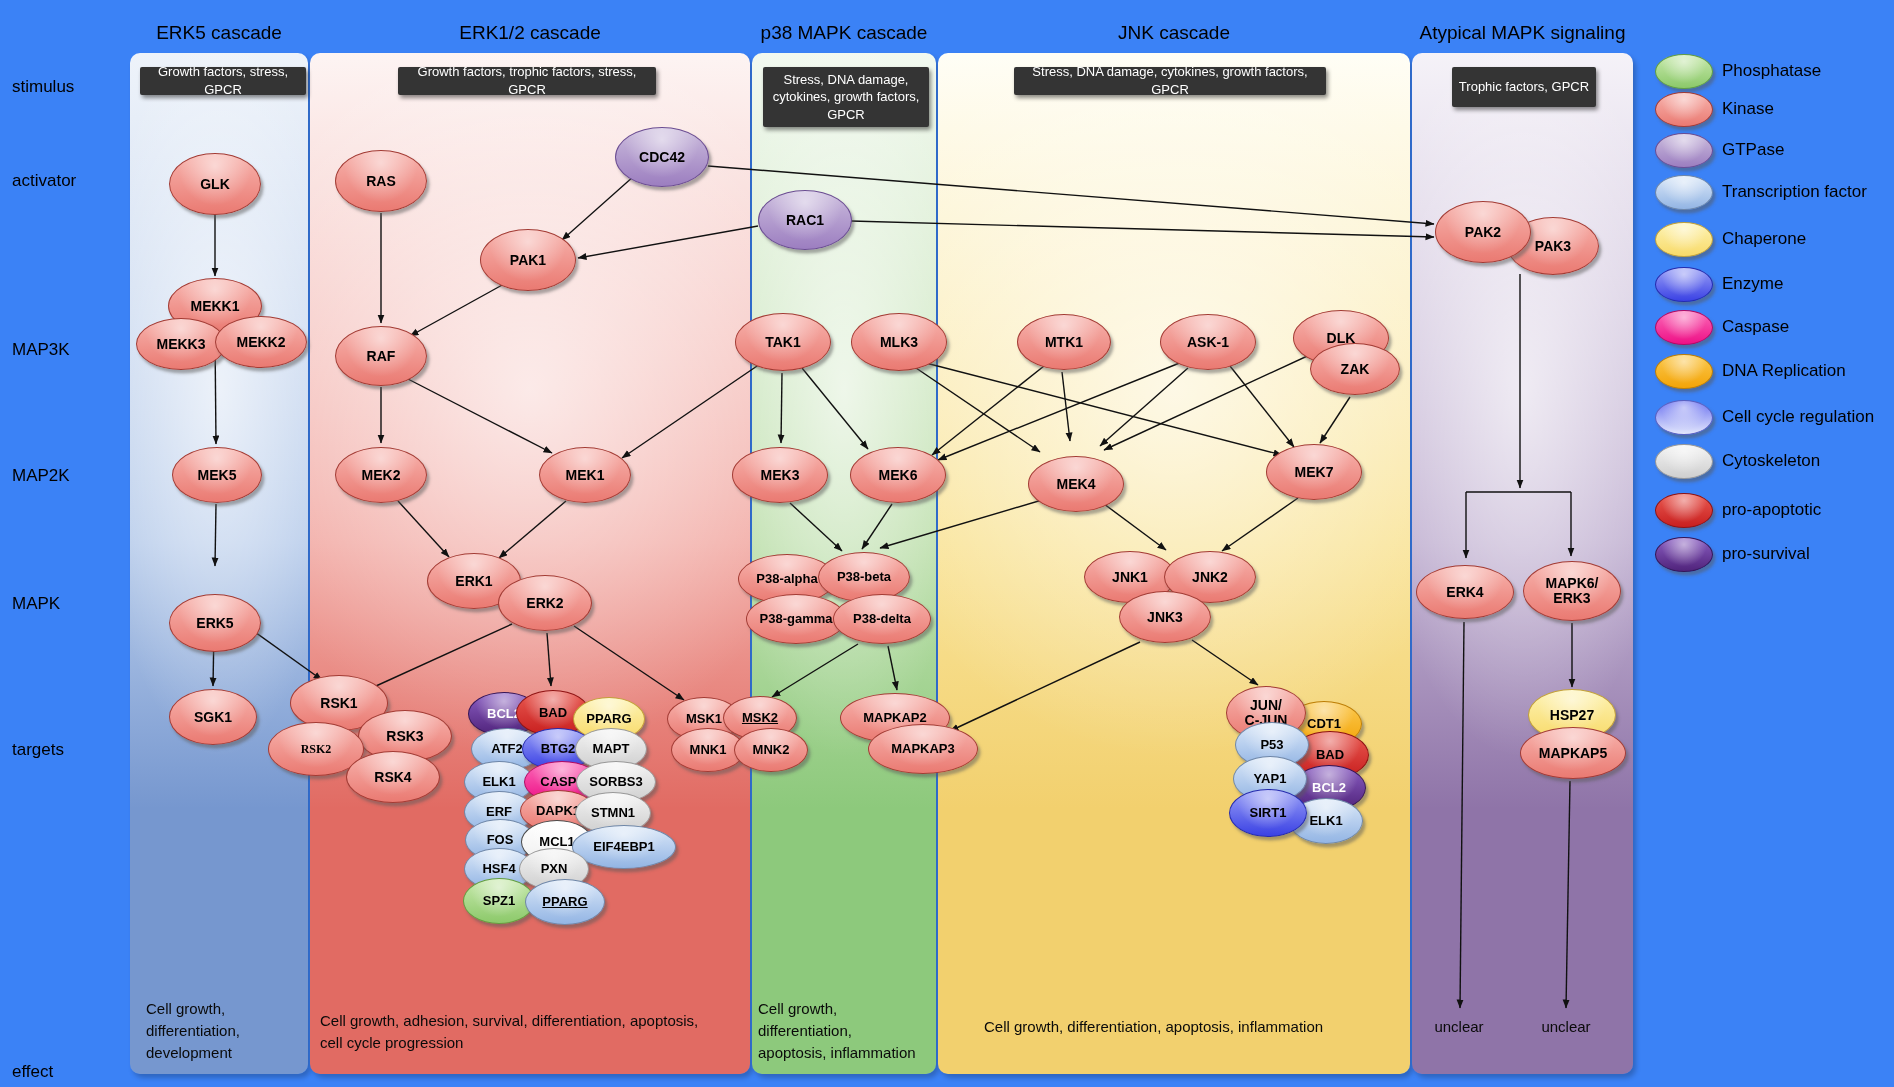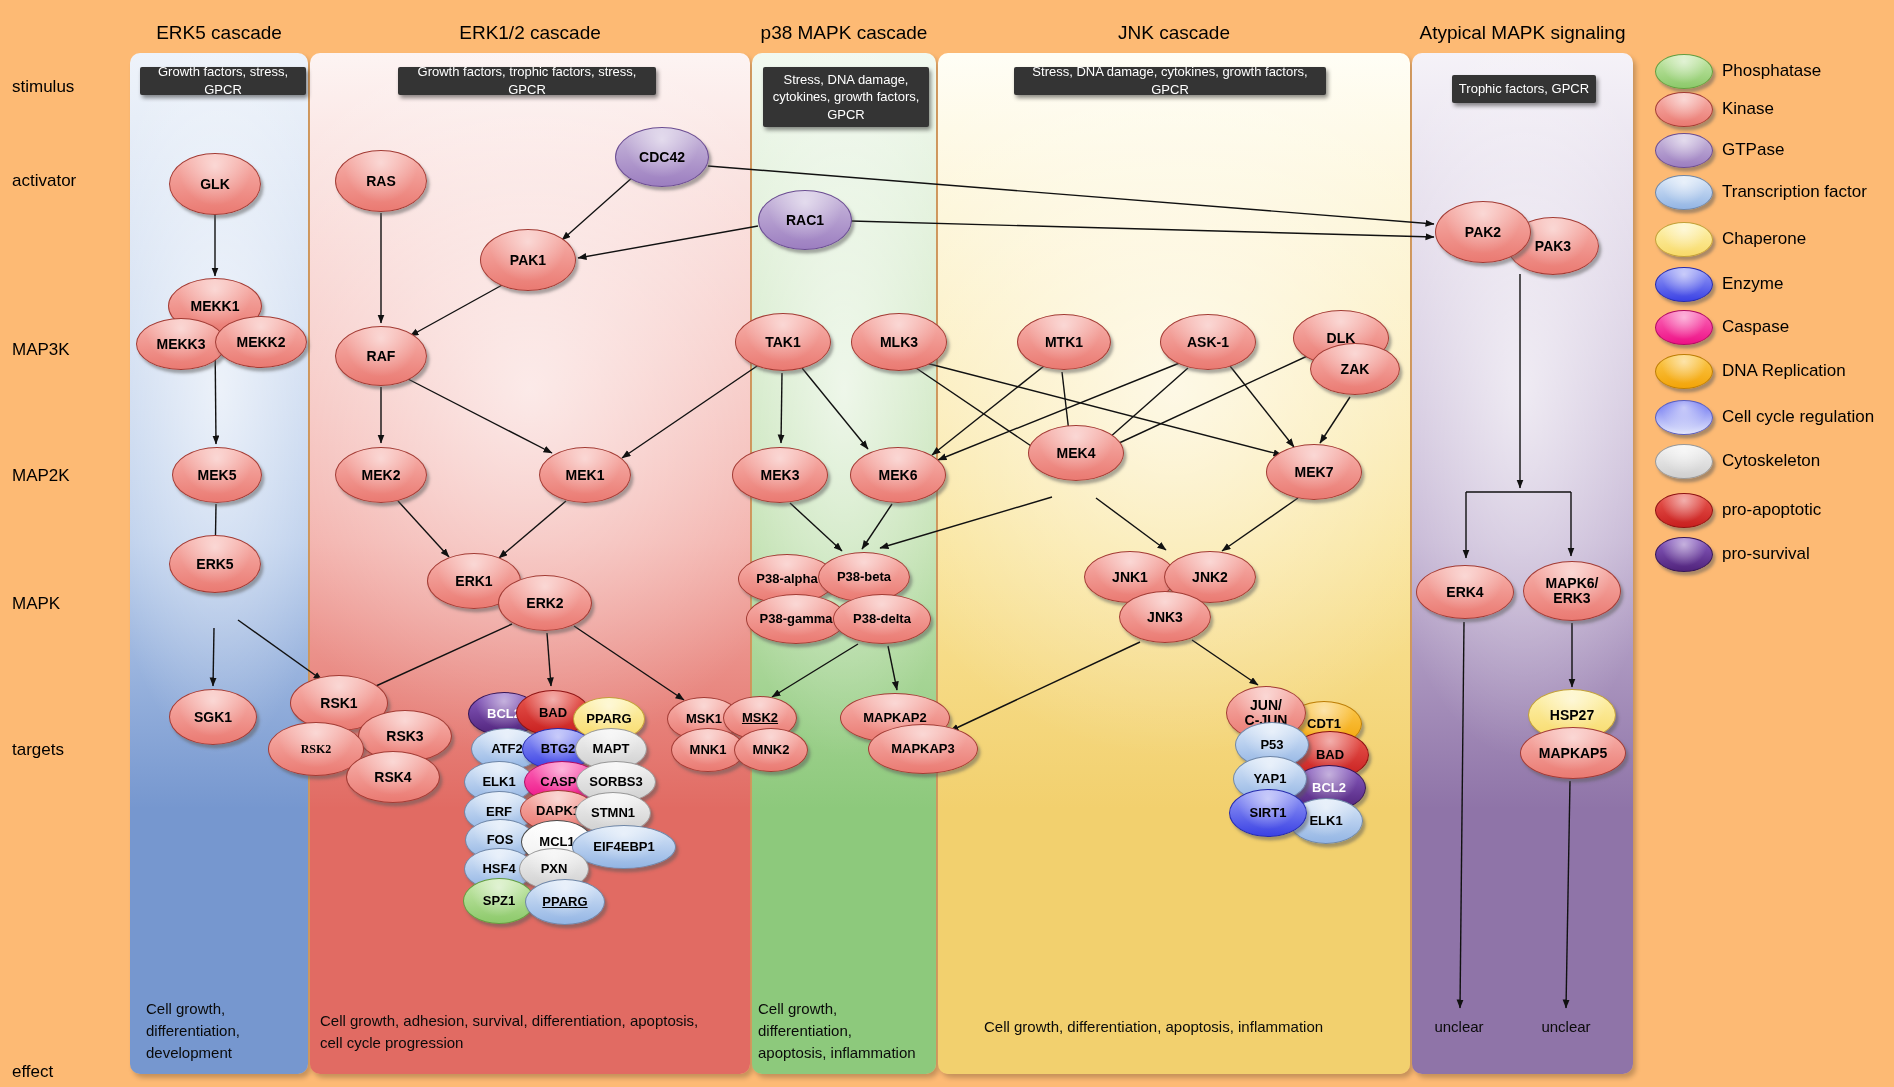--- a/index.html
+++ b/index.html
@@ -1,16 +1,16 @@
 <!DOCTYPE html>
 <html><head>
 <meta charset="utf-8">
 <style>
   html,body{margin:0;padding:0;background:#fff;font-family:"Liberation Sans",sans-serif;}
-  #diagram{position:relative;width:1894px;height:1087px;background:#fdba74;overflow:hidden;}
+  #diagram{position:relative;width:1894px;height:1087px;background:#3b82f6;overflow:hidden;}
   .panel{position:absolute;top:53px;height:1021px;border-radius:10px;box-shadow:3px 4px 5px rgba(0,0,0,.22);z-index:1;}
   .cloud{position:absolute;left:0;top:0;right:0;bottom:0;border-radius:10px;
          background:radial-gradient(70% 36% at 50% 33%, rgba(255,255,255,.65), rgba(255,255,255,0) 100%);}
   .coltitle{position:absolute;top:22px;transform:translateX(-50%);font-size:19px;color:#000;white-space:nowrap;z-index:4;}
   .rowlabel{position:absolute;left:12px;font-size:17px;color:#000;transform:translateY(-50%);z-index:4;}
   .stim{position:absolute;background:#343434;color:#fff;font-size:13px;display:flex;align-items:center;justify-content:center;
         text-align:center;border-radius:2px;box-shadow:2px 3px 4px rgba(0,0,0,.45);line-height:1.35;padding:2px 5px;
         box-sizing:border-box;z-index:6;}
   .node{position:absolute;border-radius:50%;display:flex;align-items:center;justify-content:center;text-align:center;
         font-weight:bold;white-space:pre-line;line-height:1.05;box-shadow:2.5px 3.5px 3px rgba(90,90,90,.5);z-index:10;
@@ -110,38 +110,38 @@
       <div class="stim" style="left: 763px; top: 67px; width: 166px; height: 60px; white-space: pre-line;">Stress, DNA damage,
 cytokines, growth factors,
 GPCR</div>
       <div class="effect" style="left: 758px; top: 998px; width: 176px;">Cell growth,
 differentiation,
 apoptosis, inflammation</div>
       <div class="coltitle" style="left: 1174px;">JNK cascade</div>
       <div class="stim" style="left: 1014px; top: 67px; width: 312px; height: 28px; white-space: pre-line;">Stress, DNA damage, cytokines, growth factors, GPCR</div>
       <div class="effect" style="left: 984px; top: 1016px; width: 432px;">Cell growth, differentiation, apoptosis, inflammation</div>
       <div class="coltitle" style="left: 1522.5px;">Atypical MAPK signaling</div>
-      <div class="stim" style="left: 1452px; top: 67px; width: 144px; height: 28px; white-space: pre-line; margin-top: 8px;">Trophic factors,  GPCR</div>
+      <div class="stim" style="left: 1452px; top: 67px; width: 144px; height: 40px; white-space: pre-line;">Trophic factors,  GPCR</div>
       <div class="rowlabel" style="top: 87px;">stimulus</div>
       <div class="rowlabel" style="top: 181px;">activator</div>
       <div class="rowlabel" style="top: 350px;">MAP3K</div>
       <div class="rowlabel" style="top: 476px;">MAP2K</div>
       <div class="rowlabel" style="top: 604px;">MAPK</div>
       <div class="rowlabel" style="top: 750px;">targets</div>
       <div class="rowlabel" style="top: 1024px; margin-top: 48px;">effect</div>
       <div class="unclear" style="left: 1459px; top: 1018px;">unclear</div>
       <div class="unclear" style="left: 1566px; top: 1018px;">unclear</div>
     </div>
   <div id="node-layer">
       <div class="node" style="left: 169px; top: 153px; width: 92px; height: 62px; background: radial-gradient(at 50% 20%, rgba(255, 255, 255, 0.55), rgba(255, 255, 255, 0) 58%), linear-gradient(rgb(247, 179, 173), rgb(234, 122, 114)); border: 1px solid rgb(163, 60, 53); color: rgb(0, 0, 0); font-size: 14px;">GLK</div>
       <div class="node" style="left: 168px; top: 278px; width: 94px; height: 56px; background: radial-gradient(at 50% 20%, rgba(255, 255, 255, 0.55), rgba(255, 255, 255, 0) 58%), linear-gradient(rgb(247, 179, 173), rgb(234, 122, 114)); border: 1px solid rgb(163, 60, 53); color: rgb(0, 0, 0); font-size: 14px;">MEKK1</div>
       <div class="node" style="left: 136px; top: 318px; width: 90px; height: 52px; background: radial-gradient(at 50% 20%, rgba(255, 255, 255, 0.55), rgba(255, 255, 255, 0) 58%), linear-gradient(rgb(247, 179, 173), rgb(234, 122, 114)); border: 1px solid rgb(163, 60, 53); color: rgb(0, 0, 0); font-size: 14px;">MEKK3</div>
       <div class="node" style="left: 215px; top: 316px; width: 92px; height: 52px; background: radial-gradient(at 50% 20%, rgba(255, 255, 255, 0.55), rgba(255, 255, 255, 0) 58%), linear-gradient(rgb(247, 179, 173), rgb(234, 122, 114)); border: 1px solid rgb(163, 60, 53); color: rgb(0, 0, 0); font-size: 14px;">MEKK2</div>
       <div class="node" style="left: 172px; top: 447px; width: 90px; height: 56px; background: radial-gradient(at 50% 20%, rgba(255, 255, 255, 0.55), rgba(255, 255, 255, 0) 58%), linear-gradient(rgb(247, 179, 173), rgb(234, 122, 114)); border: 1px solid rgb(163, 60, 53); color: rgb(0, 0, 0); font-size: 14px;">MEK5</div>
-      <div class="node" style="left: 169px; top: 535px; width: 92px; height: 58px; background: radial-gradient(at 50% 20%, rgba(255, 255, 255, 0.55), rgba(255, 255, 255, 0) 58%), linear-gradient(rgb(247, 179, 173), rgb(234, 122, 114)); border: 1px solid rgb(163, 60, 53); color: rgb(0, 0, 0); font-size: 14px;">ERK5</div>
+      <div class="node" style="left: 169px; top: 594px; width: 92px; height: 58px; background: radial-gradient(at 50% 20%, rgba(255, 255, 255, 0.55), rgba(255, 255, 255, 0) 58%), linear-gradient(rgb(247, 179, 173), rgb(234, 122, 114)); border: 1px solid rgb(163, 60, 53); color: rgb(0, 0, 0); font-size: 14px;">ERK5</div>
       <div class="node" style="left: 169px; top: 689px; width: 88px; height: 56px; background: radial-gradient(at 50% 20%, rgba(255, 255, 255, 0.55), rgba(255, 255, 255, 0) 58%), linear-gradient(rgb(247, 179, 173), rgb(234, 122, 114)); border: 1px solid rgb(163, 60, 53); color: rgb(0, 0, 0); font-size: 14px;">SGK1</div>
       <div class="node" style="left: 335px; top: 150px; width: 92px; height: 62px; background: radial-gradient(at 50% 20%, rgba(255, 255, 255, 0.55), rgba(255, 255, 255, 0) 58%), linear-gradient(rgb(247, 179, 173), rgb(234, 122, 114)); border: 1px solid rgb(163, 60, 53); color: rgb(0, 0, 0); font-size: 14px;">RAS</div>
       <div class="node" style="left: 615px; top: 127px; width: 94px; height: 60px; background: radial-gradient(at 50% 20%, rgba(255, 255, 255, 0.55), rgba(255, 255, 255, 0) 58%), linear-gradient(rgb(203, 188, 221), rgb(156, 126, 192)); border: 1px solid rgb(107, 77, 146); color: rgb(0, 0, 0); font-size: 14px;">CDC42</div>
       <div class="node" style="left: 480px; top: 229px; width: 96px; height: 62px; background: radial-gradient(at 50% 20%, rgba(255, 255, 255, 0.55), rgba(255, 255, 255, 0) 58%), linear-gradient(rgb(247, 179, 173), rgb(234, 122, 114)); border: 1px solid rgb(163, 60, 53); color: rgb(0, 0, 0); font-size: 14px;">PAK1</div>
       <div class="node" style="left: 335px; top: 326px; width: 92px; height: 60px; background: radial-gradient(at 50% 20%, rgba(255, 255, 255, 0.55), rgba(255, 255, 255, 0) 58%), linear-gradient(rgb(247, 179, 173), rgb(234, 122, 114)); border: 1px solid rgb(163, 60, 53); color: rgb(0, 0, 0); font-size: 14px;">RAF</div>
       <div class="node" style="left: 335px; top: 447px; width: 92px; height: 56px; background: radial-gradient(at 50% 20%, rgba(255, 255, 255, 0.55), rgba(255, 255, 255, 0) 58%), linear-gradient(rgb(247, 179, 173), rgb(234, 122, 114)); border: 1px solid rgb(163, 60, 53); color: rgb(0, 0, 0); font-size: 14px;">MEK2</div>
       <div class="node" style="left: 539px; top: 447px; width: 92px; height: 56px; background: radial-gradient(at 50% 20%, rgba(255, 255, 255, 0.55), rgba(255, 255, 255, 0) 58%), linear-gradient(rgb(247, 179, 173), rgb(234, 122, 114)); border: 1px solid rgb(163, 60, 53); color: rgb(0, 0, 0); font-size: 14px;">MEK1</div>
       <div class="node" style="left: 427px; top: 553px; width: 94px; height: 56px; background: radial-gradient(at 50% 20%, rgba(255, 255, 255, 0.55), rgba(255, 255, 255, 0) 58%), linear-gradient(rgb(247, 179, 173), rgb(234, 122, 114)); border: 1px solid rgb(163, 60, 53); color: rgb(0, 0, 0); font-size: 14px;">ERK1</div>
       <div class="node" style="left: 498px; top: 575px; width: 94px; height: 56px; background: radial-gradient(at 50% 20%, rgba(255, 255, 255, 0.55), rgba(255, 255, 255, 0) 58%), linear-gradient(rgb(247, 179, 173), rgb(234, 122, 114)); border: 1px solid rgb(163, 60, 53); color: rgb(0, 0, 0); font-size: 14px;">ERK2</div>
       <div class="node" style="left: 290px; top: 675px; width: 98px; height: 56px; background: radial-gradient(at 50% 20%, rgba(255, 255, 255, 0.55), rgba(255, 255, 255, 0) 58%), linear-gradient(rgb(247, 179, 173), rgb(234, 122, 114)); border: 1px solid rgb(163, 60, 53); color: rgb(0, 0, 0); font-size: 14px;">RSK1</div>
@@ -179,21 +179,21 @@
       <div class="node" style="left: 738px; top: 554px; width: 98px; height: 50px; background: radial-gradient(at 50% 20%, rgba(255, 255, 255, 0.55), rgba(255, 255, 255, 0) 58%), linear-gradient(rgb(247, 179, 173), rgb(234, 122, 114)); border: 1px solid rgb(163, 60, 53); color: rgb(0, 0, 0); font-size: 13px;">P38-alpha</div>
       <div class="node" style="left: 818px; top: 552px; width: 92px; height: 50px; background: radial-gradient(at 50% 20%, rgba(255, 255, 255, 0.55), rgba(255, 255, 255, 0) 58%), linear-gradient(rgb(247, 179, 173), rgb(234, 122, 114)); border: 1px solid rgb(163, 60, 53); color: rgb(0, 0, 0); font-size: 13px;">P38-beta</div>
       <div class="node" style="left: 746px; top: 594px; width: 100px; height: 50px; background: radial-gradient(at 50% 20%, rgba(255, 255, 255, 0.55), rgba(255, 255, 255, 0) 58%), linear-gradient(rgb(247, 179, 173), rgb(234, 122, 114)); border: 1px solid rgb(163, 60, 53); color: rgb(0, 0, 0); font-size: 13px;">P38-gamma</div>
       <div class="node" style="left: 833px; top: 594px; width: 98px; height: 50px; background: radial-gradient(at 50% 20%, rgba(255, 255, 255, 0.55), rgba(255, 255, 255, 0) 58%), linear-gradient(rgb(247, 179, 173), rgb(234, 122, 114)); border: 1px solid rgb(163, 60, 53); color: rgb(0, 0, 0); font-size: 13px;">P38-delta</div>
       <div class="node" style="left: 840px; top: 693px; width: 110px; height: 50px; background: radial-gradient(at 50% 20%, rgba(255, 255, 255, 0.55), rgba(255, 255, 255, 0) 58%), linear-gradient(rgb(247, 179, 173), rgb(234, 122, 114)); border: 1px solid rgb(163, 60, 53); color: rgb(0, 0, 0); font-size: 13px;">MAPKAP2</div>
       <div class="node" style="left: 868px; top: 724px; width: 110px; height: 50px; background: radial-gradient(at 50% 20%, rgba(255, 255, 255, 0.55), rgba(255, 255, 255, 0) 58%), linear-gradient(rgb(247, 179, 173), rgb(234, 122, 114)); border: 1px solid rgb(163, 60, 53); color: rgb(0, 0, 0); font-size: 13px;">MAPKAP3</div>
       <div class="node" style="left: 1017px; top: 314px; width: 94px; height: 56px; background: radial-gradient(at 50% 20%, rgba(255, 255, 255, 0.55), rgba(255, 255, 255, 0) 58%), linear-gradient(rgb(247, 179, 173), rgb(234, 122, 114)); border: 1px solid rgb(163, 60, 53); color: rgb(0, 0, 0); font-size: 14px;">MTK1</div>
       <div class="node" style="left: 1160px; top: 314px; width: 96px; height: 56px; background: radial-gradient(at 50% 20%, rgba(255, 255, 255, 0.55), rgba(255, 255, 255, 0) 58%), linear-gradient(rgb(247, 179, 173), rgb(234, 122, 114)); border: 1px solid rgb(163, 60, 53); color: rgb(0, 0, 0); font-size: 14px;">ASK-1</div>
       <div class="node" style="left: 1293px; top: 310px; width: 96px; height: 56px; background: radial-gradient(at 50% 20%, rgba(255, 255, 255, 0.55), rgba(255, 255, 255, 0) 58%), linear-gradient(rgb(247, 179, 173), rgb(234, 122, 114)); border: 1px solid rgb(163, 60, 53); color: rgb(0, 0, 0); font-size: 14px;">DLK</div>
       <div class="node" style="left: 1310px; top: 343px; width: 90px; height: 52px; background: radial-gradient(at 50% 20%, rgba(255, 255, 255, 0.55), rgba(255, 255, 255, 0) 58%), linear-gradient(rgb(247, 179, 173), rgb(234, 122, 114)); border: 1px solid rgb(163, 60, 53); color: rgb(0, 0, 0); font-size: 14px;">ZAK</div>
-      <div class="node" style="left: 1028px; top: 425px; width: 96px; height: 56px; background: radial-gradient(at 50% 20%, rgba(255, 255, 255, 0.55), rgba(255, 255, 255, 0) 58%), linear-gradient(rgb(247, 179, 173), rgb(234, 122, 114)); border: 1px solid rgb(163, 60, 53); color: rgb(0, 0, 0); font-size: 14px;">MEK4</div>
+      <div class="node" style="left: 1028px; top: 456px; width: 96px; height: 56px; background: radial-gradient(at 50% 20%, rgba(255, 255, 255, 0.55), rgba(255, 255, 255, 0) 58%), linear-gradient(rgb(247, 179, 173), rgb(234, 122, 114)); border: 1px solid rgb(163, 60, 53); color: rgb(0, 0, 0); font-size: 14px;">MEK4</div>
       <div class="node" style="left: 1266px; top: 444px; width: 96px; height: 56px; background: radial-gradient(at 50% 20%, rgba(255, 255, 255, 0.55), rgba(255, 255, 255, 0) 58%), linear-gradient(rgb(247, 179, 173), rgb(234, 122, 114)); border: 1px solid rgb(163, 60, 53); color: rgb(0, 0, 0); font-size: 14px;">MEK7</div>
       <div class="node" style="left: 1084px; top: 551px; width: 92px; height: 52px; background: radial-gradient(at 50% 20%, rgba(255, 255, 255, 0.55), rgba(255, 255, 255, 0) 58%), linear-gradient(rgb(247, 179, 173), rgb(234, 122, 114)); border: 1px solid rgb(163, 60, 53); color: rgb(0, 0, 0); font-size: 14px;">JNK1</div>
       <div class="node" style="left: 1164px; top: 551px; width: 92px; height: 52px; background: radial-gradient(at 50% 20%, rgba(255, 255, 255, 0.55), rgba(255, 255, 255, 0) 58%), linear-gradient(rgb(247, 179, 173), rgb(234, 122, 114)); border: 1px solid rgb(163, 60, 53); color: rgb(0, 0, 0); font-size: 14px;">JNK2</div>
       <div class="node" style="left: 1119px; top: 591px; width: 92px; height: 52px; background: radial-gradient(at 50% 20%, rgba(255, 255, 255, 0.55), rgba(255, 255, 255, 0) 58%), linear-gradient(rgb(247, 179, 173), rgb(234, 122, 114)); border: 1px solid rgb(163, 60, 53); color: rgb(0, 0, 0); font-size: 14px;">JNK3</div>
       <div class="node" style="left: 1286px; top: 701px; width: 76px; height: 46px; background: radial-gradient(at 50% 20%, rgba(255, 255, 255, 0.55), rgba(255, 255, 255, 0) 58%), linear-gradient(rgb(251, 201, 79), rgb(243, 164, 8)); border: 1px solid rgb(189, 126, 6); color: rgb(0, 0, 0); font-size: 13px;">CDT1</div>
       <div class="node" style="left: 1291px; top: 731px; width: 78px; height: 48px; background: radial-gradient(at 50% 20%, rgba(255, 255, 255, 0.55), rgba(255, 255, 255, 0) 58%), linear-gradient(rgb(233, 90, 81), rgb(200, 31, 31)); border: 1px solid rgb(142, 19, 19); color: rgb(0, 0, 0); font-size: 13px;">BAD</div>
       <div class="node" style="left: 1292px; top: 765px; width: 74px; height: 46px; background: radial-gradient(at 50% 20%, rgba(255, 255, 255, 0.55), rgba(255, 255, 255, 0) 58%), linear-gradient(rgb(138, 94, 194), rgb(80, 35, 123)); border: 1px solid rgb(53, 22, 87); color: rgb(255, 255, 255); font-size: 13px;">BCL2</div>
       <div class="node" style="left: 1289px; top: 798px; width: 74px; height: 46px; background: radial-gradient(at 50% 20%, rgba(255, 255, 255, 0.55), rgba(255, 255, 255, 0) 58%), linear-gradient(rgb(219, 232, 248), rgb(147, 181, 228)); border: 1px solid rgb(111, 135, 168); color: rgb(0, 0, 0); font-size: 13px;">ELK1</div>
       <div class="node" style="left: 1226px; top: 686px; width: 80px; height: 54px; background: radial-gradient(at 50% 20%, rgba(255, 255, 255, 0.55), rgba(255, 255, 255, 0) 58%), linear-gradient(rgb(247, 179, 173), rgb(234, 122, 114)); border: 1px solid rgb(163, 60, 53); color: rgb(0, 0, 0); font-size: 14px;">JUN/
 C-JUN</div>

